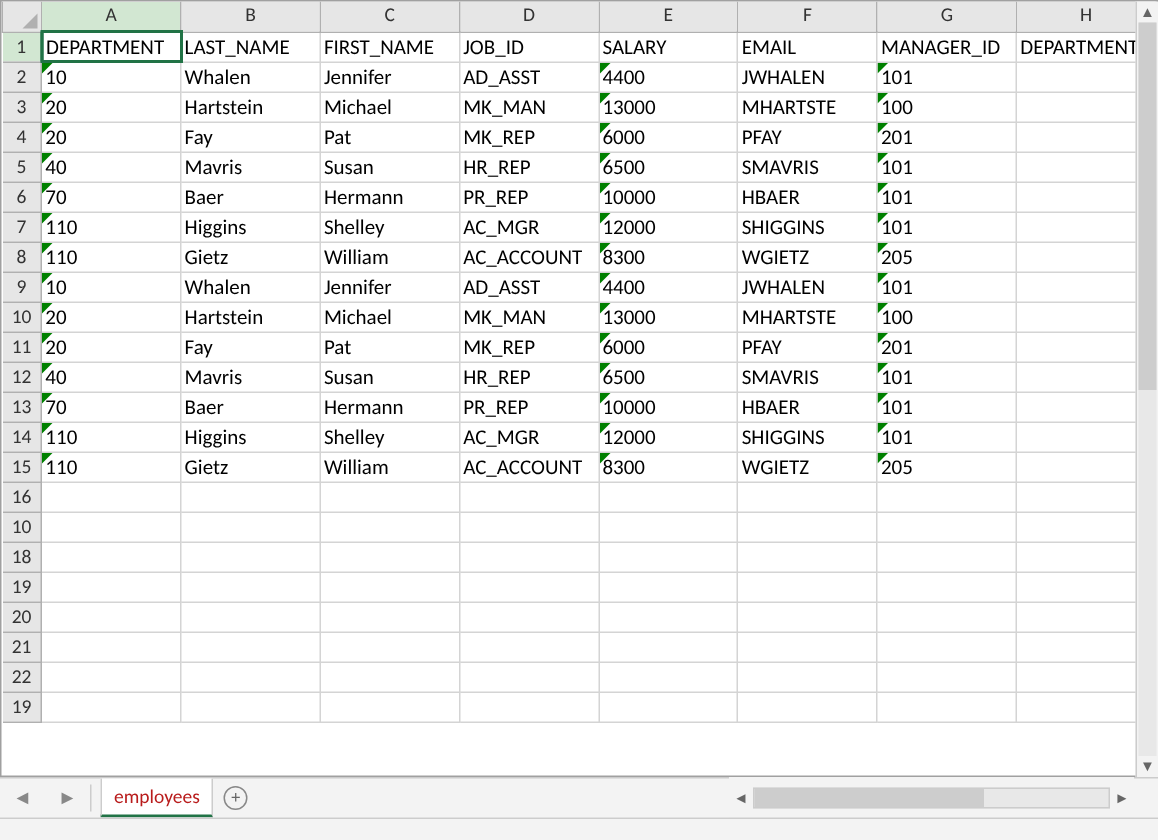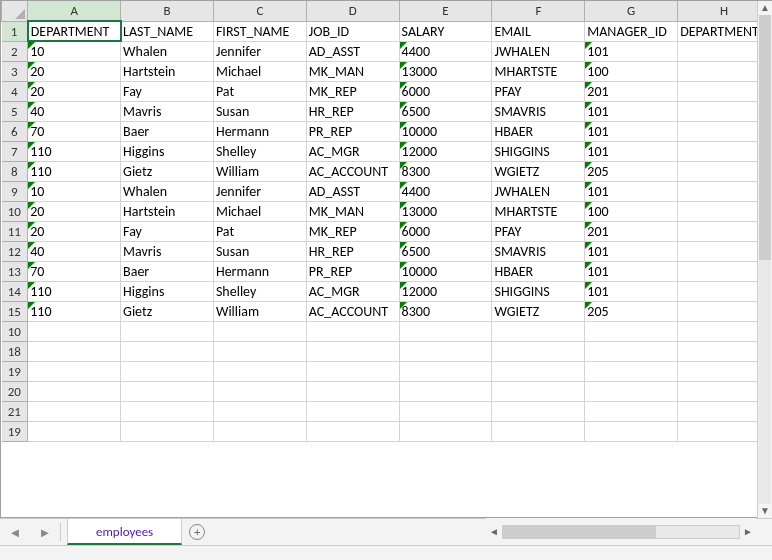--- a/index.html
+++ b/index.html
@@ -102,28 +102,28 @@
     width: 30px;
     display: flex;
     align-items: center;
     justify-content: center;
     color: #888;
     cursor: pointer;
     user-select: none;
   }
   .divider { width: 1px; background: #ccc; margin: 4px 0; }
   .tab {
-    padding: 0 28px;
+    padding: 0 8px;
     display: flex;
     align-items: center;
     background: #fff;
     border: 1px solid #ccc;
     border-top: none;
     border-bottom: 2px solid #217346;
-    color: #4c1d95;
+    color: #b91c1c;
     font-weight: normal;
     margin-left: 6px;
     cursor: pointer;
   }
   .addtab {
     width: 30px;
     display: flex;
     align-items: center;
     justify-content: center;
     cursor: pointer;
@@ -383,20 +383,31 @@
           <td class="cell"><span class="greentri"></span><span>110</span></td>
           <td class="cell"><span>Gietz</span></td>
           <td class="cell"><span>William</span></td>
           <td class="cell"><span>AC_ACCOUNT</span></td>
           <td class="cell"><span class="greentri"></span><span>8300</span></td>
           <td class="cell"><span>WGIETZ</span></td>
           <td class="cell"><span class="greentri"></span><span>205</span></td>
           <td class="cell"><span></span></td>
         </tr>
         <tr>
+          <th class="rowhdr">16</th>
+          <td class="cell"><span></span></td>
+          <td class="cell"><span></span></td>
+          <td class="cell"><span></span></td>
+          <td class="cell"><span></span></td>
+          <td class="cell"><span></span></td>
+          <td class="cell"><span></span></td>
+          <td class="cell"><span></span></td>
+          <td class="cell"><span></span></td>
+        </tr>
+        <tr>
           <th class="rowhdr">10</th>
           <td class="cell"><span></span></td>
           <td class="cell"><span></span></td>
           <td class="cell"><span></span></td>
           <td class="cell"><span></span></td>
           <td class="cell"><span></span></td>
           <td class="cell"><span></span></td>
           <td class="cell"><span></span></td>
           <td class="cell"><span></span></td>
         </tr>
@@ -428,20 +439,31 @@
           <td class="cell"><span></span></td>
           <td class="cell"><span></span></td>
           <td class="cell"><span></span></td>
           <td class="cell"><span></span></td>
           <td class="cell"><span></span></td>
           <td class="cell"><span></span></td>
           <td class="cell"><span></span></td>
         </tr>
         <tr>
           <th class="rowhdr">21</th>
+          <td class="cell"><span></span></td>
+          <td class="cell"><span></span></td>
+          <td class="cell"><span></span></td>
+          <td class="cell"><span></span></td>
+          <td class="cell"><span></span></td>
+          <td class="cell"><span></span></td>
+          <td class="cell"><span></span></td>
+          <td class="cell"><span></span></td>
+        </tr>
+        <tr>
+          <th class="rowhdr">22</th>
           <td class="cell"><span></span></td>
           <td class="cell"><span></span></td>
           <td class="cell"><span></span></td>
           <td class="cell"><span></span></td>
           <td class="cell"><span></span></td>
           <td class="cell"><span></span></td>
           <td class="cell"><span></span></td>
           <td class="cell"><span></span></td>
         </tr>
         <tr>

